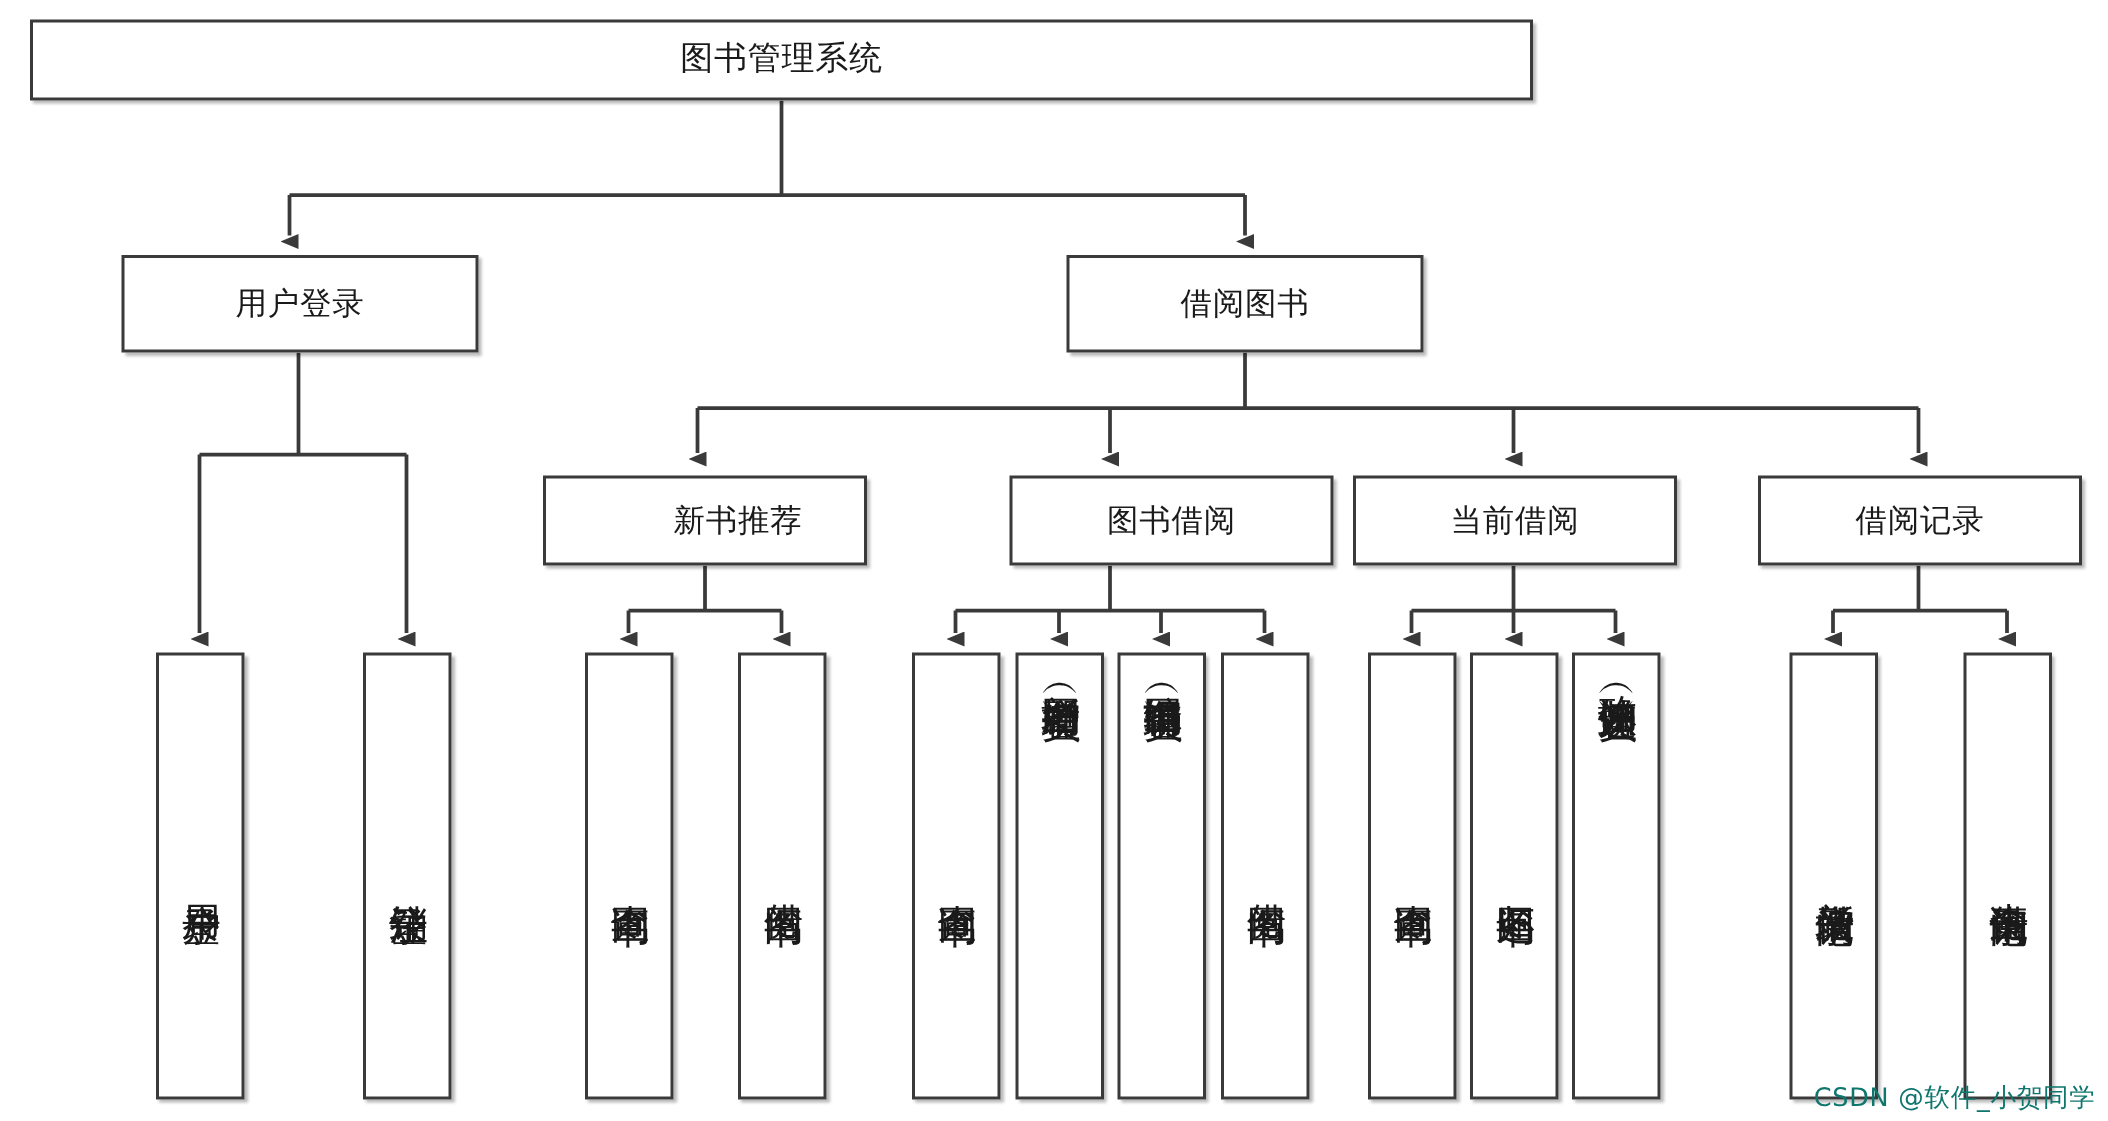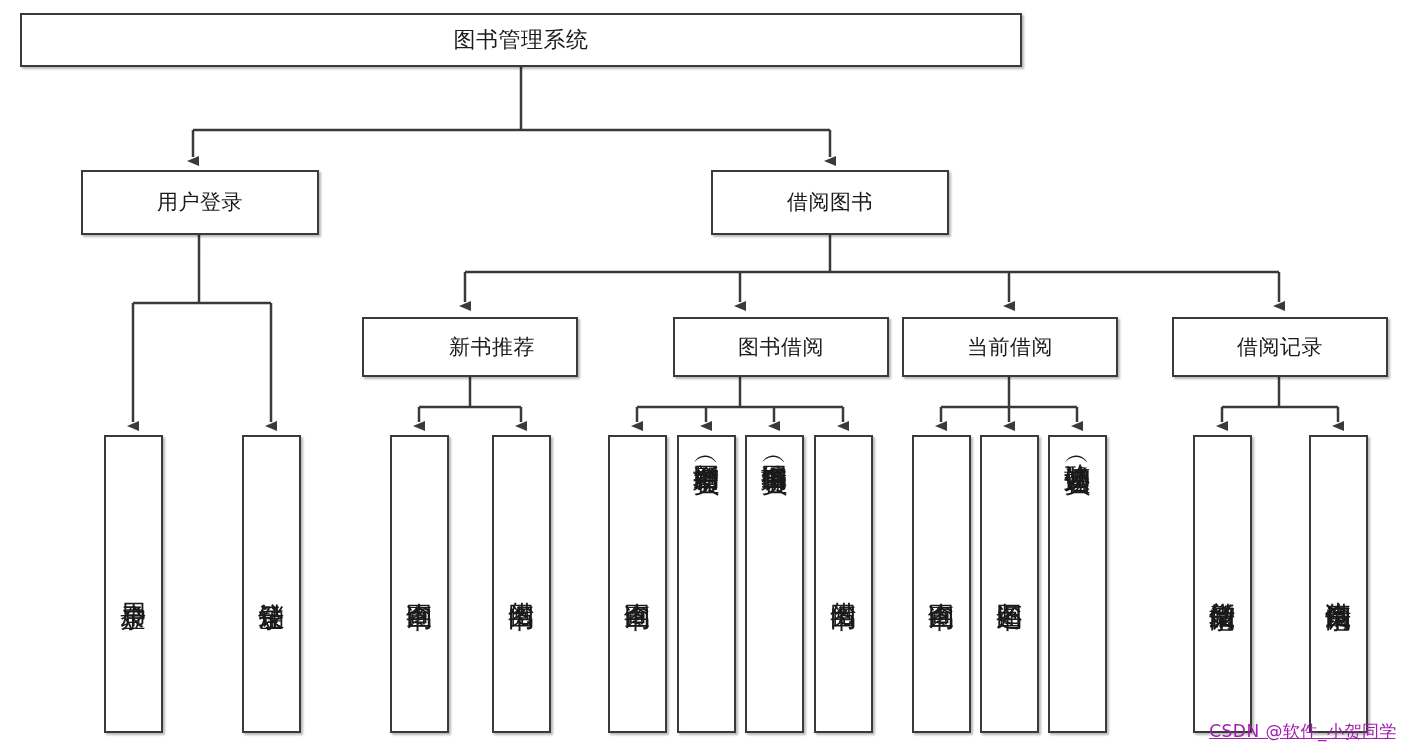--- a/index.html
+++ b/index.html
@@ -66,25 +66,24 @@
   }
   .node.v.mid {
     align-items: center;
     padding-top: 0;
   }
   .watermark {
     position: absolute;
     right: 8px;
     bottom: 4px;
     font-size: 17px;
-    color: #a21caf;
+    color: #0f766e;
     letter-spacing: 0.5px;
     white-space: nowrap;
     z-index: 3;
-    text-decoration: underline;
   }
 </style>
 </head>
 <body>
 
 <div id="canvas">
 
   <svg class="edges" viewBox="0 0 1405 747" width="1405" height="747">
     <defs>
       <marker id="arrow" markerWidth="10" markerHeight="12" refX="1" refY="6" orient="auto" markerUnits="userSpaceOnUse">

